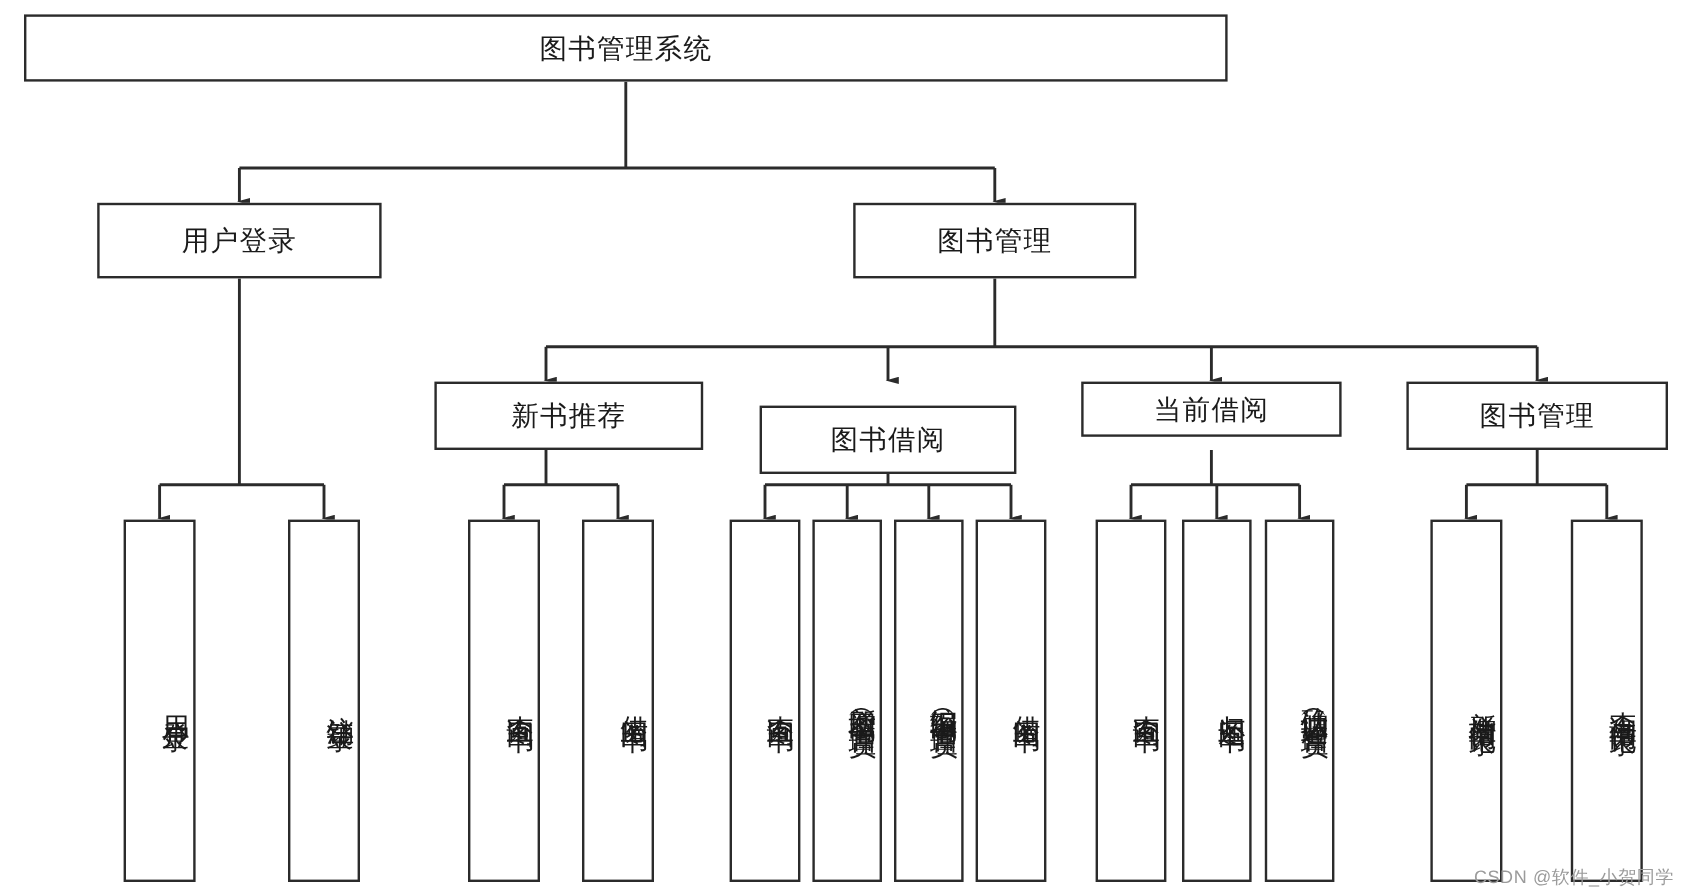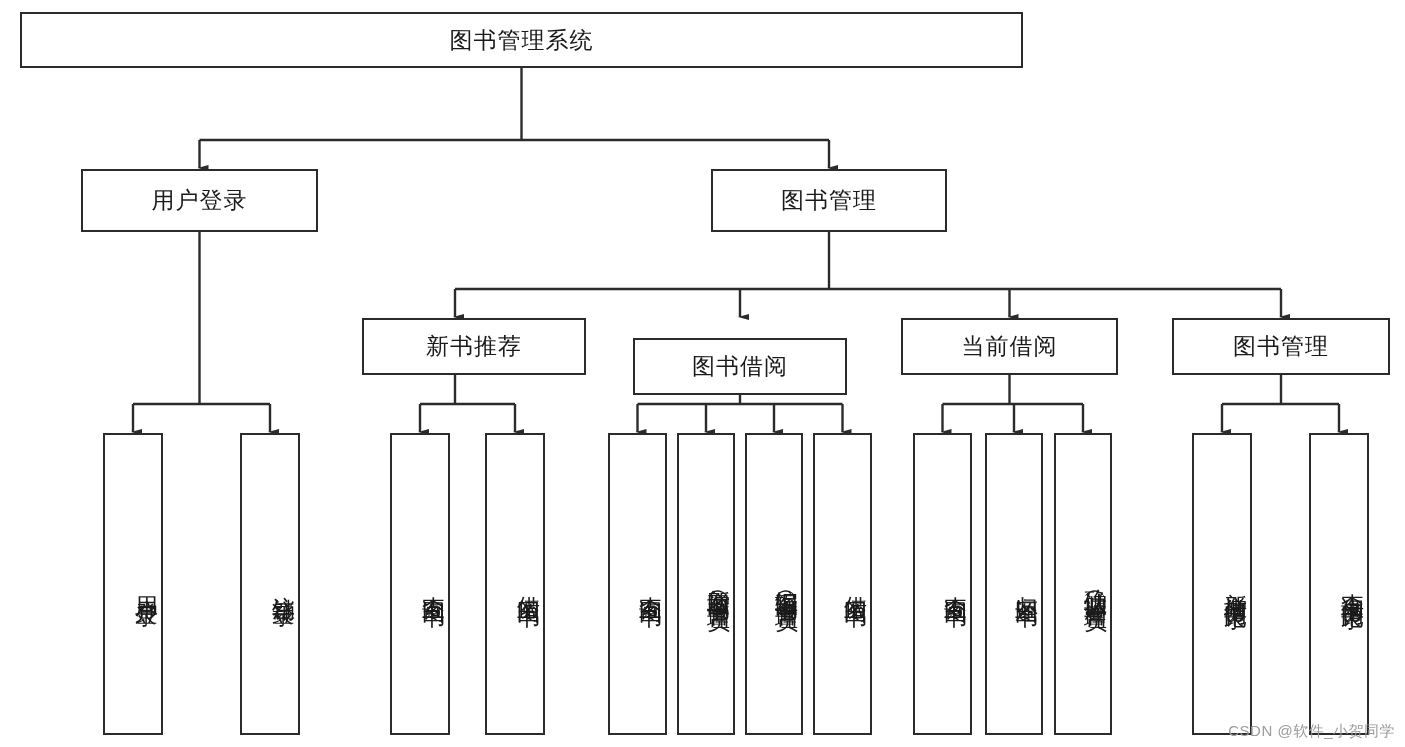--- a/index.html
+++ b/index.html
@@ -88,21 +88,21 @@
       </div>
       <div class="node horiz" style="left: 711px; top: 169px; width: 236px; height: 63px; text-align: center;">
         <span>图书管理</span>
       </div>
       <div class="node horiz" style="left: 362px; top: 318px; width: 224px; height: 57px;">
         <span>新书推荐</span>
       </div>
       <div class="node horiz" style="left: 633px; top: 318px; width: 214px; height: 57px; margin-top: 20px;">
         <span>图书借阅</span>
       </div>
-      <div class="node horiz" style="left: 901px; top: 318px; width: 217px; height: 57px;">
+      <div class="node horiz" style="left: 901px; top: 318px; width: 217px; height: 46px;">
         <span>当前借阅</span>
       </div>
       <div class="node horiz" style="left: 1172px; top: 318px; width: 218px; height: 57px;">
         <span>图书管理</span>
       </div>
       <div class="node leaf" style="left: 103px; top: 433px; width: 60px; height: 302px;"><span>用户登录</span></div>
       <div class="node leaf" style="left: 240px; top: 433px; width: 60px; height: 302px;"><span>注销登录</span></div>
       <div class="node leaf" style="left: 390px; top: 433px; width: 60px; height: 302px;"><span>查询图书</span></div>
       <div class="node leaf" style="left: 485px; top: 433px; width: 60px; height: 302px;"><span>借阅图书</span></div>
       <div class="node leaf" style="left: 608px; top: 433px; width: 59px; height: 302px;"><span>查询图书</span></div>

